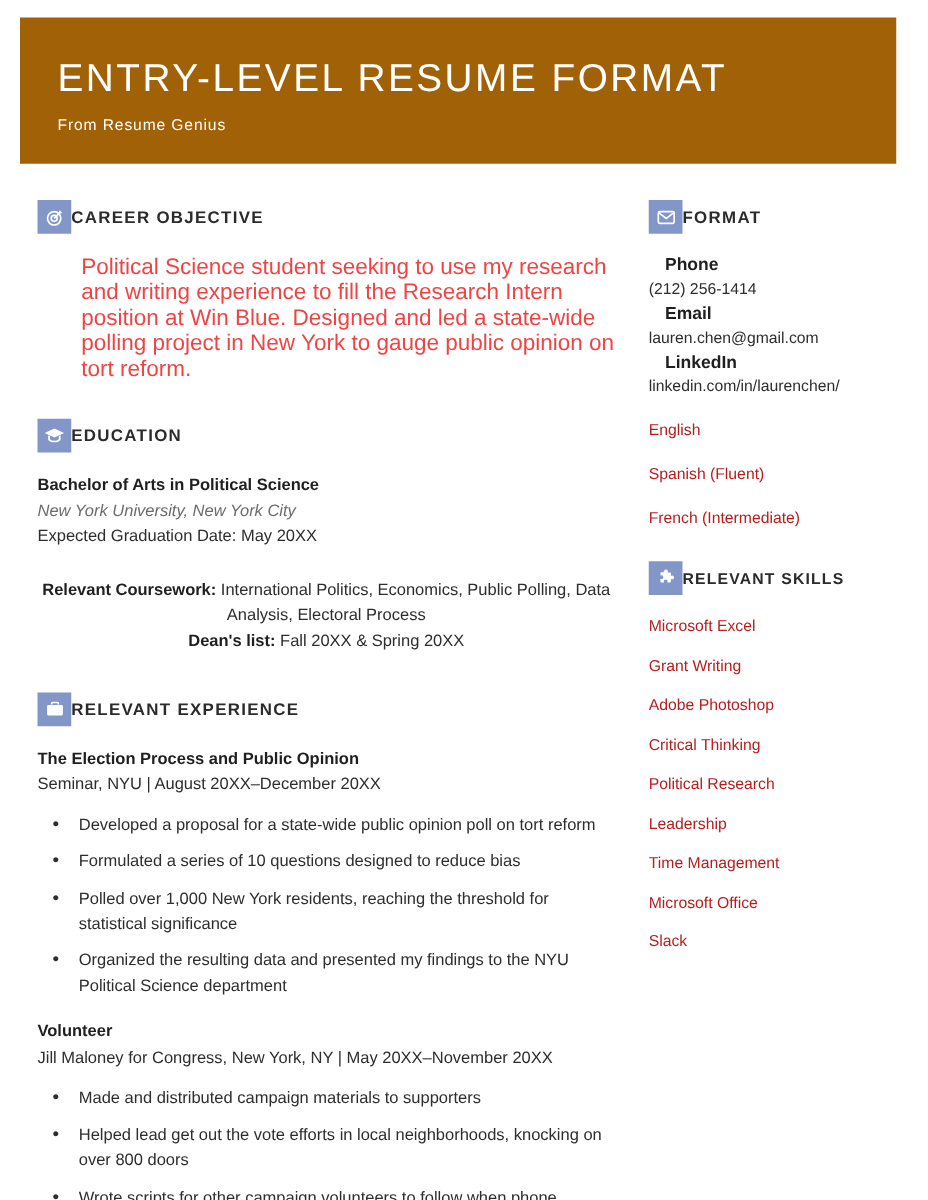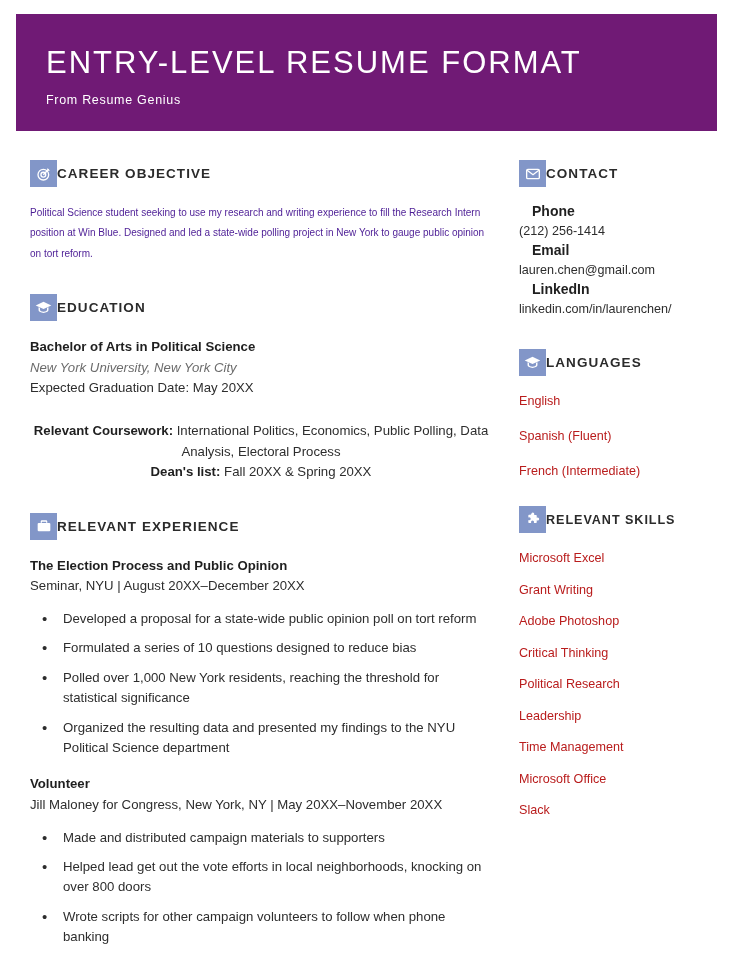--- a/index.html
+++ b/index.html
@@ -20,21 +20,21 @@
     background: #ffffff;
   }
 
   
   .banner {
     position: absolute;
     left: 16px;
     top: 14px;
     width: 701px;
     height: 117px;
-    background: #701a75;
+    background: #a16207;
     padding: 30px 0 0 30px;
   }
   .banner-title {
     color: #ffffff;
     font-size: 31px;
     font-weight: 400;
     letter-spacing: 2.0px;
     line-height: 38px;
     white-space: nowrap;
   }
@@ -79,24 +79,25 @@
     font-size: 13.5px;
     font-weight: bold;
     letter-spacing: 1.05px;
     color: #2b2b2b;
     white-space: nowrap;
   }
   .sec-title.small { font-size: 12.6px; letter-spacing: 0.95px; }
 
   
   .para {
-    font-size: 10px;
+    font-size: 18px;
     line-height: 20.4px;
-    color: #4c1d95;
+    color: #ef4444;
     margin-top: 16px;
+    margin-left: 35px;
   }
   .bold-line {
     font-size: 13.2px;
     line-height: 20.6px;
     font-weight: bold;
     color: #1f1f1f;
   }
   .italic-line {
     font-size: 13.2px;
     line-height: 20.6px;
@@ -270,46 +271,37 @@
 
   <div class="col-right">
 
     <div class="sec-head">
       <span class="sec-badge">
         <svg width="16" height="16" viewBox="0 0 24 24" fill="none" stroke="#ffffff" stroke-width="2">
           <rect x="2.5" y="5" width="19" height="14" rx="1.8"></rect>
           <path d="M3.2 6.4 L12 13 L20.8 6.4"></path>
         </svg>
       </span>
-      <span class="sec-title">CONTACT</span>
+      <span class="sec-title">FORMAT</span>
     </div>
     <div class="contact-list">
       <div>
         <div class="contact-label">Phone</div>
         <div class="contact-value">(212) 256-1414</div>
       </div>
       <div>
         <div class="contact-label">Email</div>
         <div class="contact-value">lauren.chen@gmail.com</div>
       </div>
       <div>
         <div class="contact-label">LinkedIn</div>
         <div class="contact-value">linkedin.com/in/laurenchen/</div>
       </div>
     </div>
 
-    <div class="sec-head block-gap-30">
-      <span class="sec-badge">
-        <svg width="17" height="17" viewBox="0 0 24 24" fill="#ffffff">
-          <path d="M12 4 L23 9 L12 14 L1 9 Z"></path>
-          <path d="M5 11.5 L5 16 C5 18 8.5 19.6 12 19.6 C15.5 19.6 19 18 19 16 L19 11.5 L17 12.5 L17 15.6 C17 16.8 14.6 17.9 12 17.9 C9.4 17.9 7 16.8 7 15.6 L7 12.5 Z"></path>
-        </svg>
-      </span>
-      <span class="sec-title">LANGUAGES</span>
-    </div>
     <div class="side-list lang">
       <div class="side-item">English</div>
       <div class="side-item">Spanish (Fluent)</div>
       <div class="side-item">French (Intermediate)</div>
     </div>
 
     <div class="sec-head block-gap-26">
       <span class="sec-badge">
         <svg width="16" height="16" viewBox="0 0 24 24" fill="#ffffff">
           <path d="M9.4 3.2 a2.3 2.3 0 0 1 4.6 0 a2.3 2.3 0 0 1 -0.5 1.4 h3.1 a1 1 0 0 1 1 1 v3.1 a2.3 2.3 0 0 1 1.4 -0.5 a2.3 2.3 0 0 1 0 4.6 a2.3 2.3 0 0 1 -1.4 -0.5 v3.1 a1 1 0 0 1 -1 1 h-3.4 a2.1 2.1 0 0 0 0.4 -1.3 a2.3 2.3 0 0 0 -4.6 0 a2.1 2.1 0 0 0 0.4 1.3 h-3.4 a1 1 0 0 1 -1 -1 v-3.4 a2.1 2.1 0 0 0 1.3 0.4 a2.3 2.3 0 0 0 0 -4.6 a2.1 2.1 0 0 0 -1.3 0.4 v-3.1 a1 1 0 0 1 1 -1 h3.1 a2.3 2.3 0 0 1 -0.5 -1.4 Z"></path>

